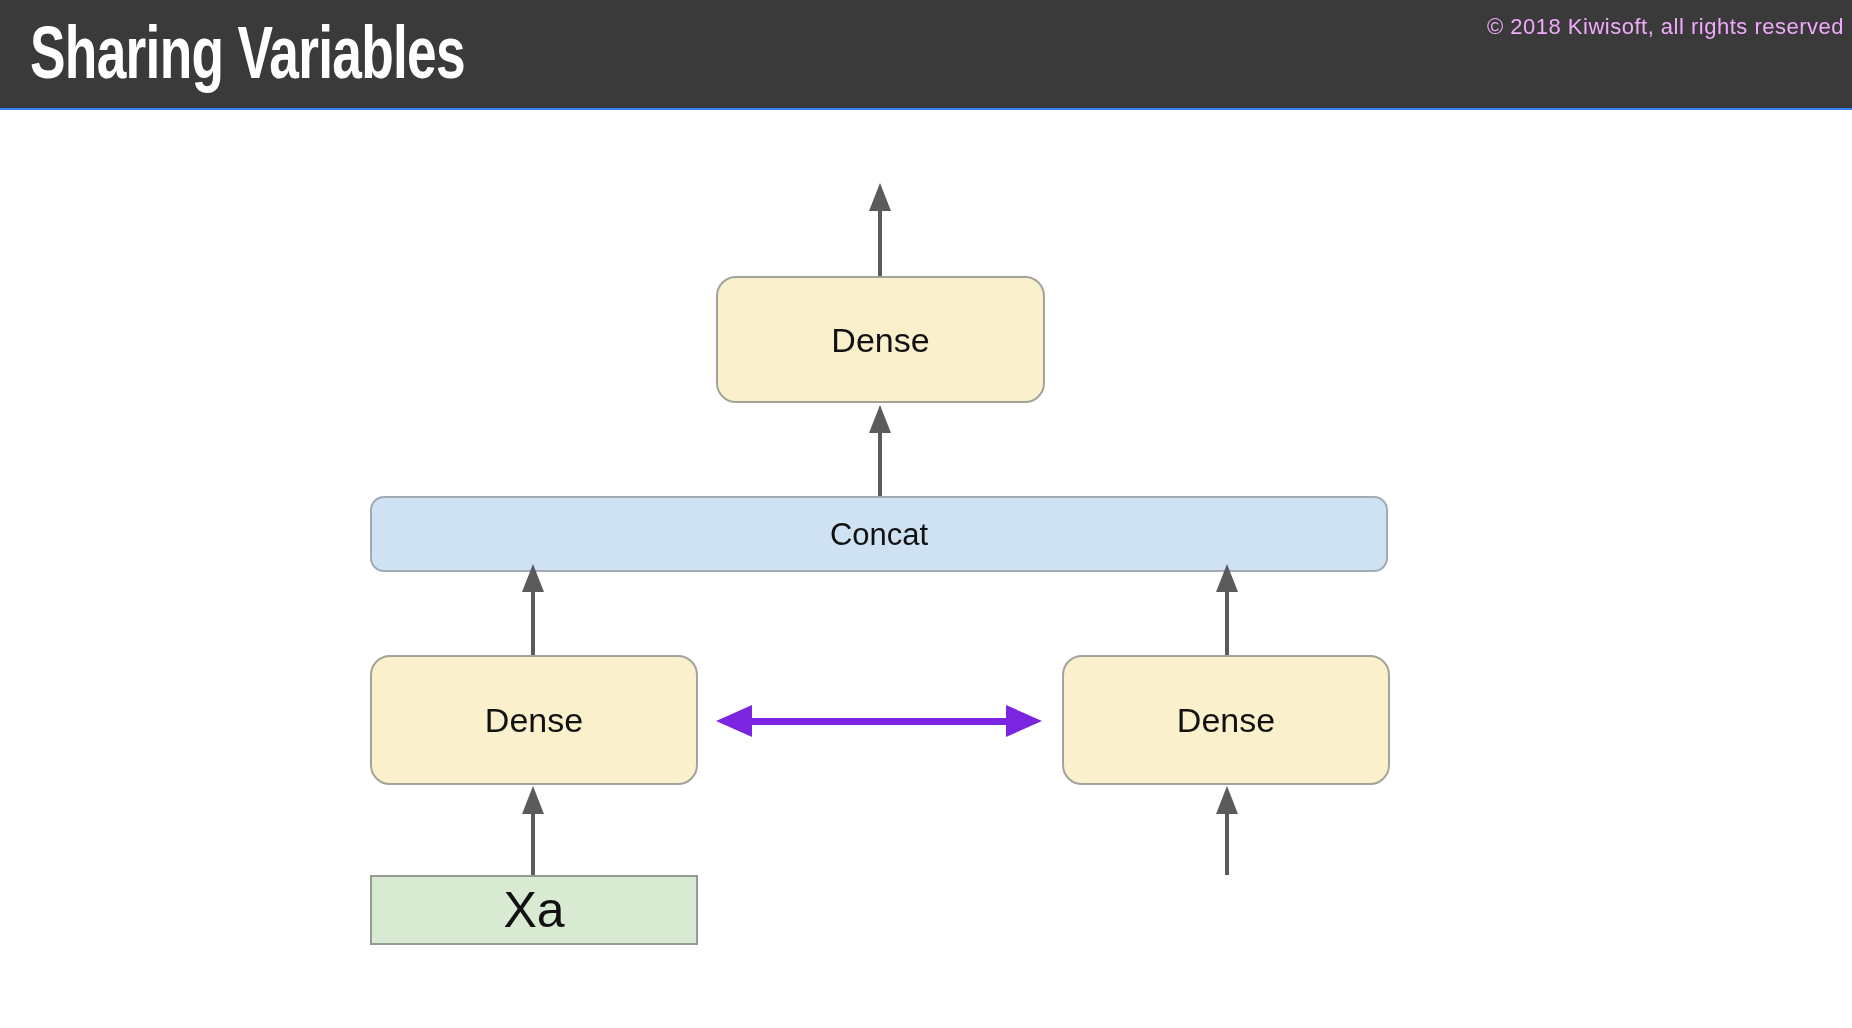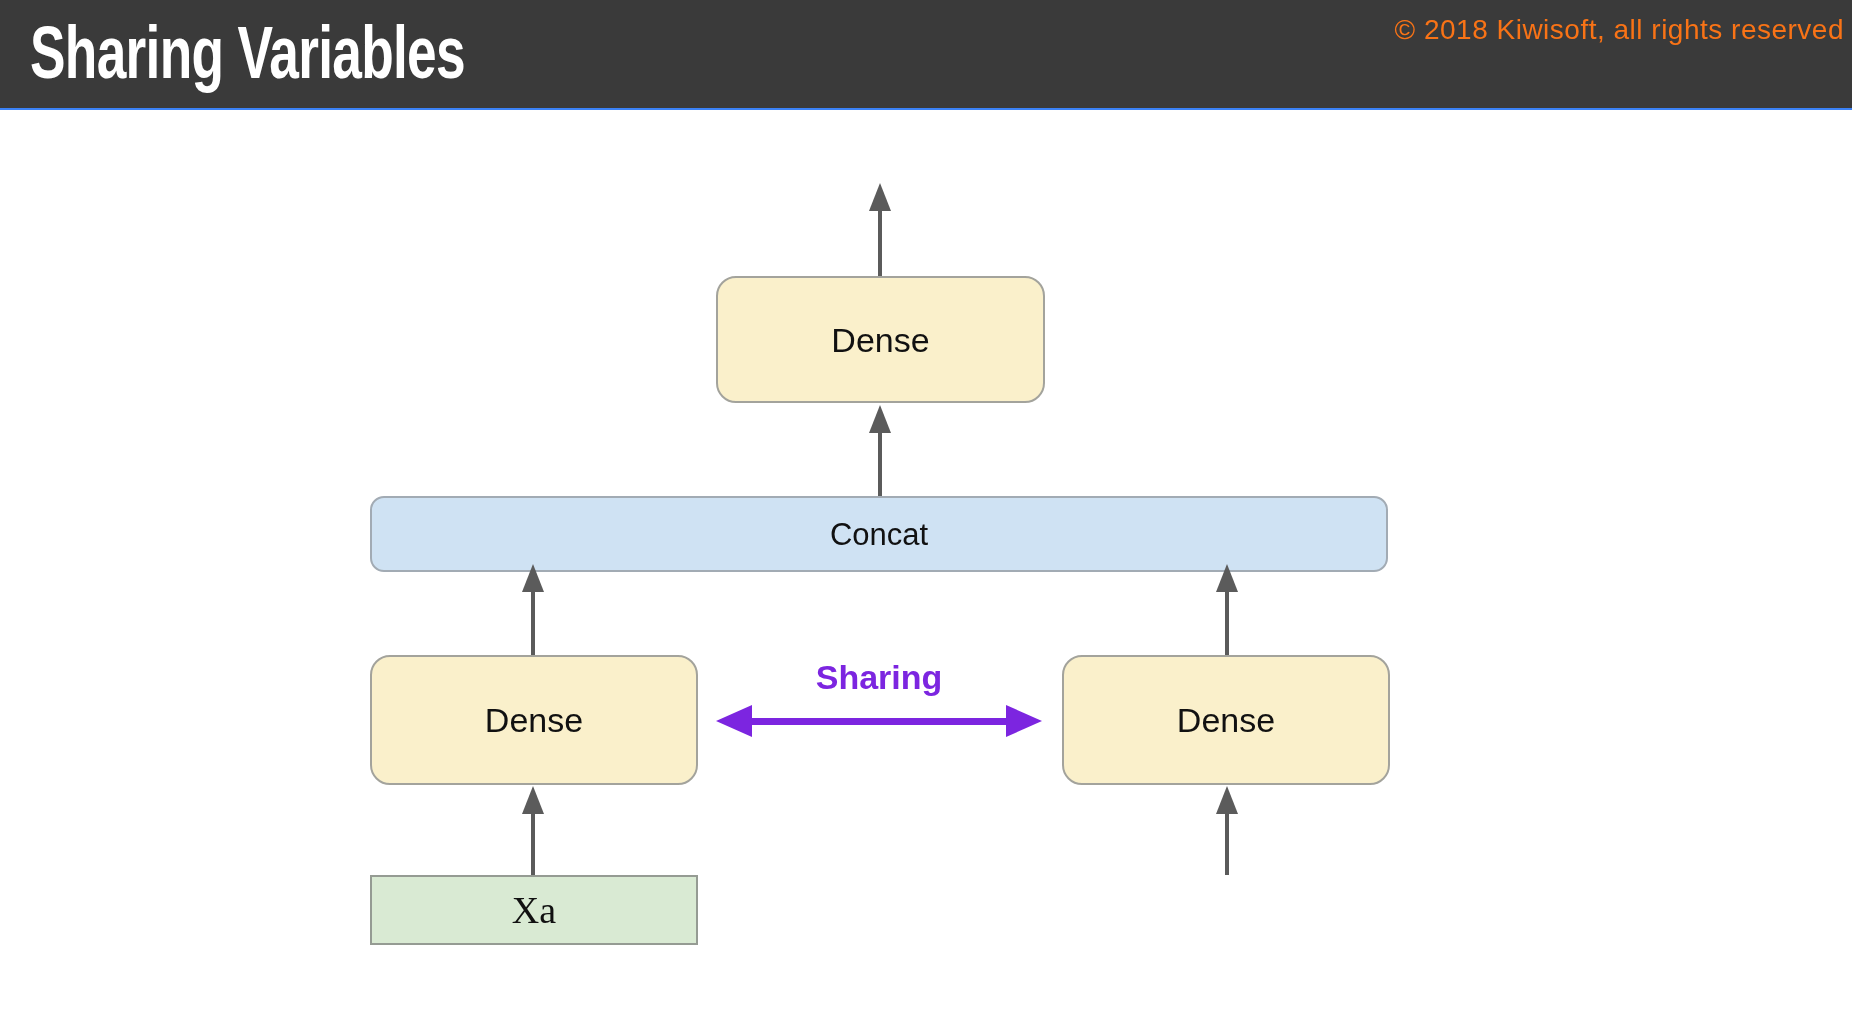--- a/index.html
+++ b/index.html
@@ -16,39 +16,39 @@
   .title{
     position:absolute;left:30px;top:50%;margin:0;
     transform:translateY(-52%) scaleX(0.72);
     transform-origin:left center;
     font-size:74px;font-weight:700;color:#ffffff;
     letter-spacing:-1px;white-space:nowrap;
     font-family:"Liberation Sans",sans-serif;
   }
   .copyright{
     position:absolute;right:8px;top:14px;
-    font-size:28px;color:#f97316;letter-spacing:0.5px;
+    font-size:22px;color:#f0abfc;letter-spacing:0.5px;
   }
 
   
   .canvas{position:absolute;left:0;top:0;width:1852px;height:1028px;}
 
   .node{
     position:absolute;display:flex;align-items:center;justify-content:center;
     box-sizing:border-box;color:#111111;
   }
   .node.rounded{border-radius:20px;}
   .node.yellow{background:#faf0cb;border:2px solid #a3a39c;}
   .node.blue{background:#cfe2f3;border:2px solid #a2abb4;border-radius:14px;}
   .node.green{background:#d9ead3;border:2px solid #959b93;border-radius:0;}
   .node .lbl{line-height:1;}
 
   .fs-dense{font-size:34px;}
   .fs-concat{font-size:31px;}
-  .fs-x{font-size:38px;font-family:Liberation Serif, serif;}
+  .fs-x{font-size:50px;}
 
   
   .varrow{position:absolute;width:24px;}
   .varrow .head{
     position:absolute;top:0;left:50%;transform:translateX(-50%);
     width:0;height:0;
     border-left:11px solid transparent;border-right:11px solid transparent;
     border-bottom:28px solid #5b5b5b;
   }
   .varrow .shaft{
@@ -117,21 +117,20 @@
     </div>
 
     <div class="node rounded yellow fs-dense" style="left:370px;top:655px;width:328px;height:130px;">
       <span class="lbl">Dense</span>
     </div>
 
     <div class="node rounded yellow fs-dense" style="left:1062px;top:655px;width:328px;height:130px;">
       <span class="lbl">Dense</span>
     </div>
 
-    <div class="sharing-label" style="left:716px;top:658px;width:326px;">Sharing</div>
     <div class="harrow" style="left:716px;top:704px;width:326px;">
       <span class="hl"></span>
       <span class="hs"></span>
       <span class="hr"></span>
     </div>
 
     <div class="varrow" style="left:521px;top:786px;height:89px;">
       <span class="head"></span>
       <span class="shaft"></span>
     </div>

